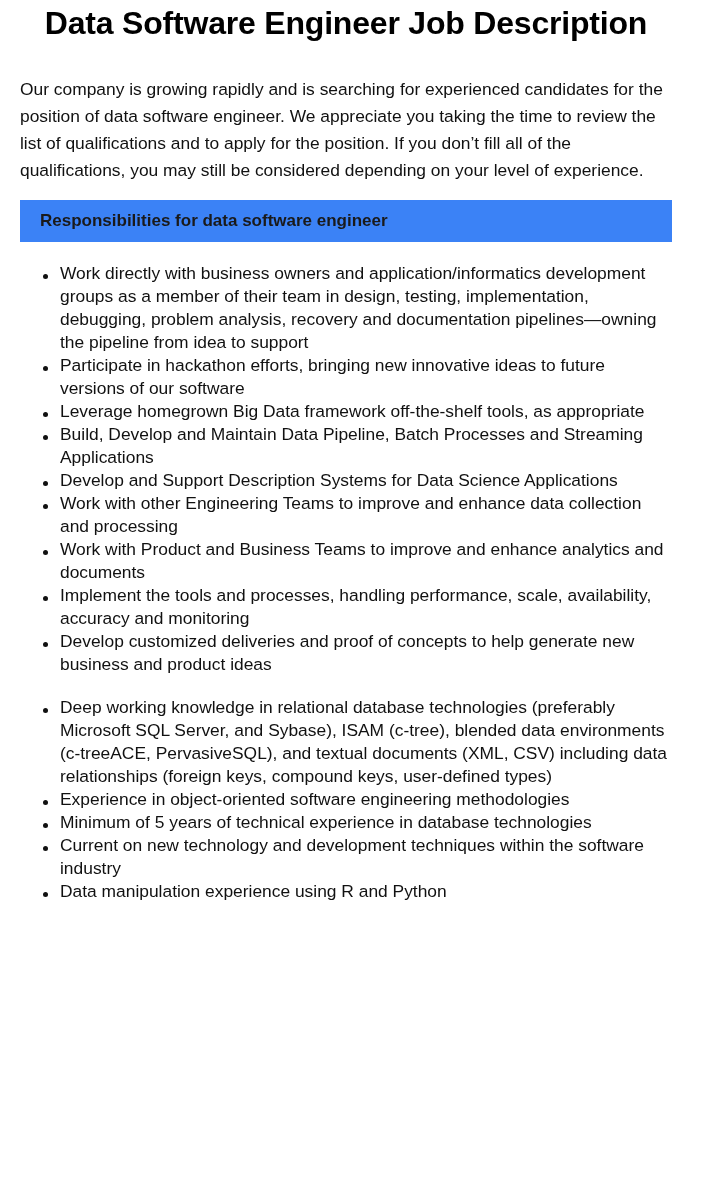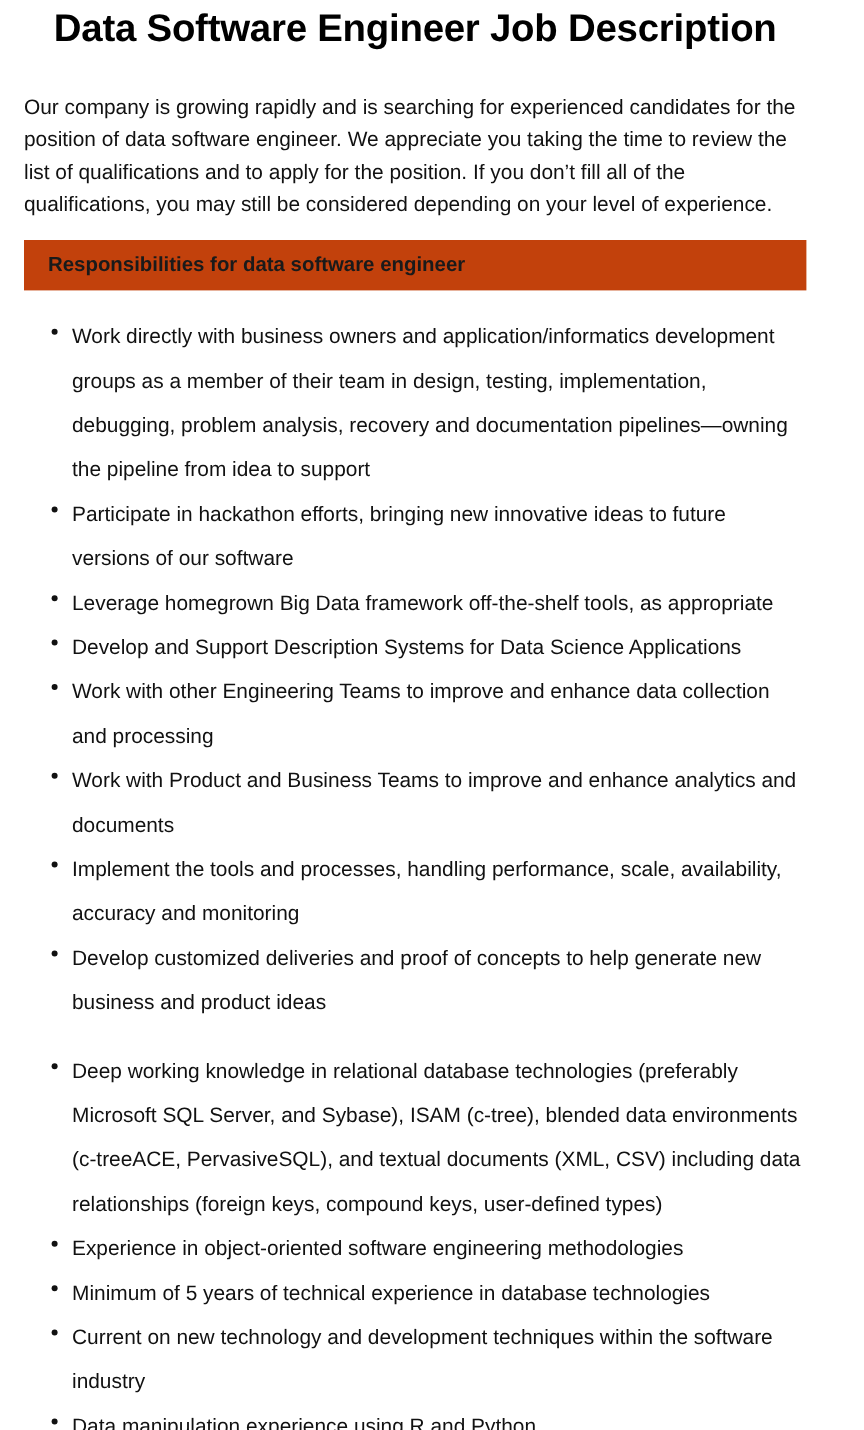--- a/index.html
+++ b/index.html
@@ -31,37 +31,37 @@
       color: #000;
     }
     .intro {
       margin: 28px 0 0 0;
       font-size: 17.4px;
       line-height: 27px;
       color: #111;
     }
     .section-header {
       margin-top: 16px;
-      background: #c2410c;
+      background: #3b82f6;
       height: 42px;
       line-height: 42px;
       padding-left: 20px;
       font-size: 17px;
       font-weight: bold;
       color: #1a1a1a;
     }
     ul.bullets {
       margin: 20px 0 0 0;
       padding: 0 0 0 40px;
       list-style: none;
     }
     ul.bullets li {
       position: relative;
       font-size: 17.4px;
-      line-height: 37px;
+      line-height: 23px;
       color: #111;
       padding-right: 0;
     }
     ul.bullets li::before {
       content: "";
       position: absolute;
       left: -17px;
       top: 12px;
       width: 5px;
       height: 5px;
@@ -75,20 +75,21 @@
 
 <div class="page">
   <h1>Data Software Engineer Job Description</h1>
   <p class="intro">Our company is growing rapidly and is searching for experienced candidates for the position of data software engineer. We appreciate you taking the time to review the list of qualifications and to apply for the position. If you don’t fill all of the qualifications, you may still be considered depending on your level of experience.</p>
 
   <div class="section-header">Responsibilities for data software engineer</div>
   <ul class="bullets">
     <li>Work directly with business owners and application/informatics development groups as a member of their team in design, testing, implementation, debugging, problem analysis, recovery and documentation pipelines—owning the pipeline from idea to support</li>
     <li>Participate in hackathon efforts, bringing new innovative ideas to future versions of our software</li>
     <li>Leverage homegrown Big Data framework off-the-shelf tools, as appropriate</li>
+    <li>Build, Develop and Maintain Data Pipeline, Batch Processes and Streaming Applications</li>
     <li>Develop and Support Description Systems for Data Science Applications</li>
     <li>Work with other Engineering Teams to improve and enhance data collection and processing</li>
     <li>Work with Product and Business Teams to improve and enhance analytics and documents</li>
     <li>Implement the tools and processes, handling performance, scale, availability, accuracy and monitoring</li>
     <li>Develop customized deliveries and proof of concepts to help generate new business and product ideas</li>
   </ul>
 
   <ul class="bullets">
     <li>Deep working knowledge in relational database technologies (preferably Microsoft SQL Server, and Sybase), ISAM (c-tree), blended data environments (c-treeACE, PervasiveSQL), and textual documents (XML, CSV) including data relationships (foreign keys, compound keys, user-defined types)</li>
     <li>Experience in object-oriented software engineering methodologies</li>

